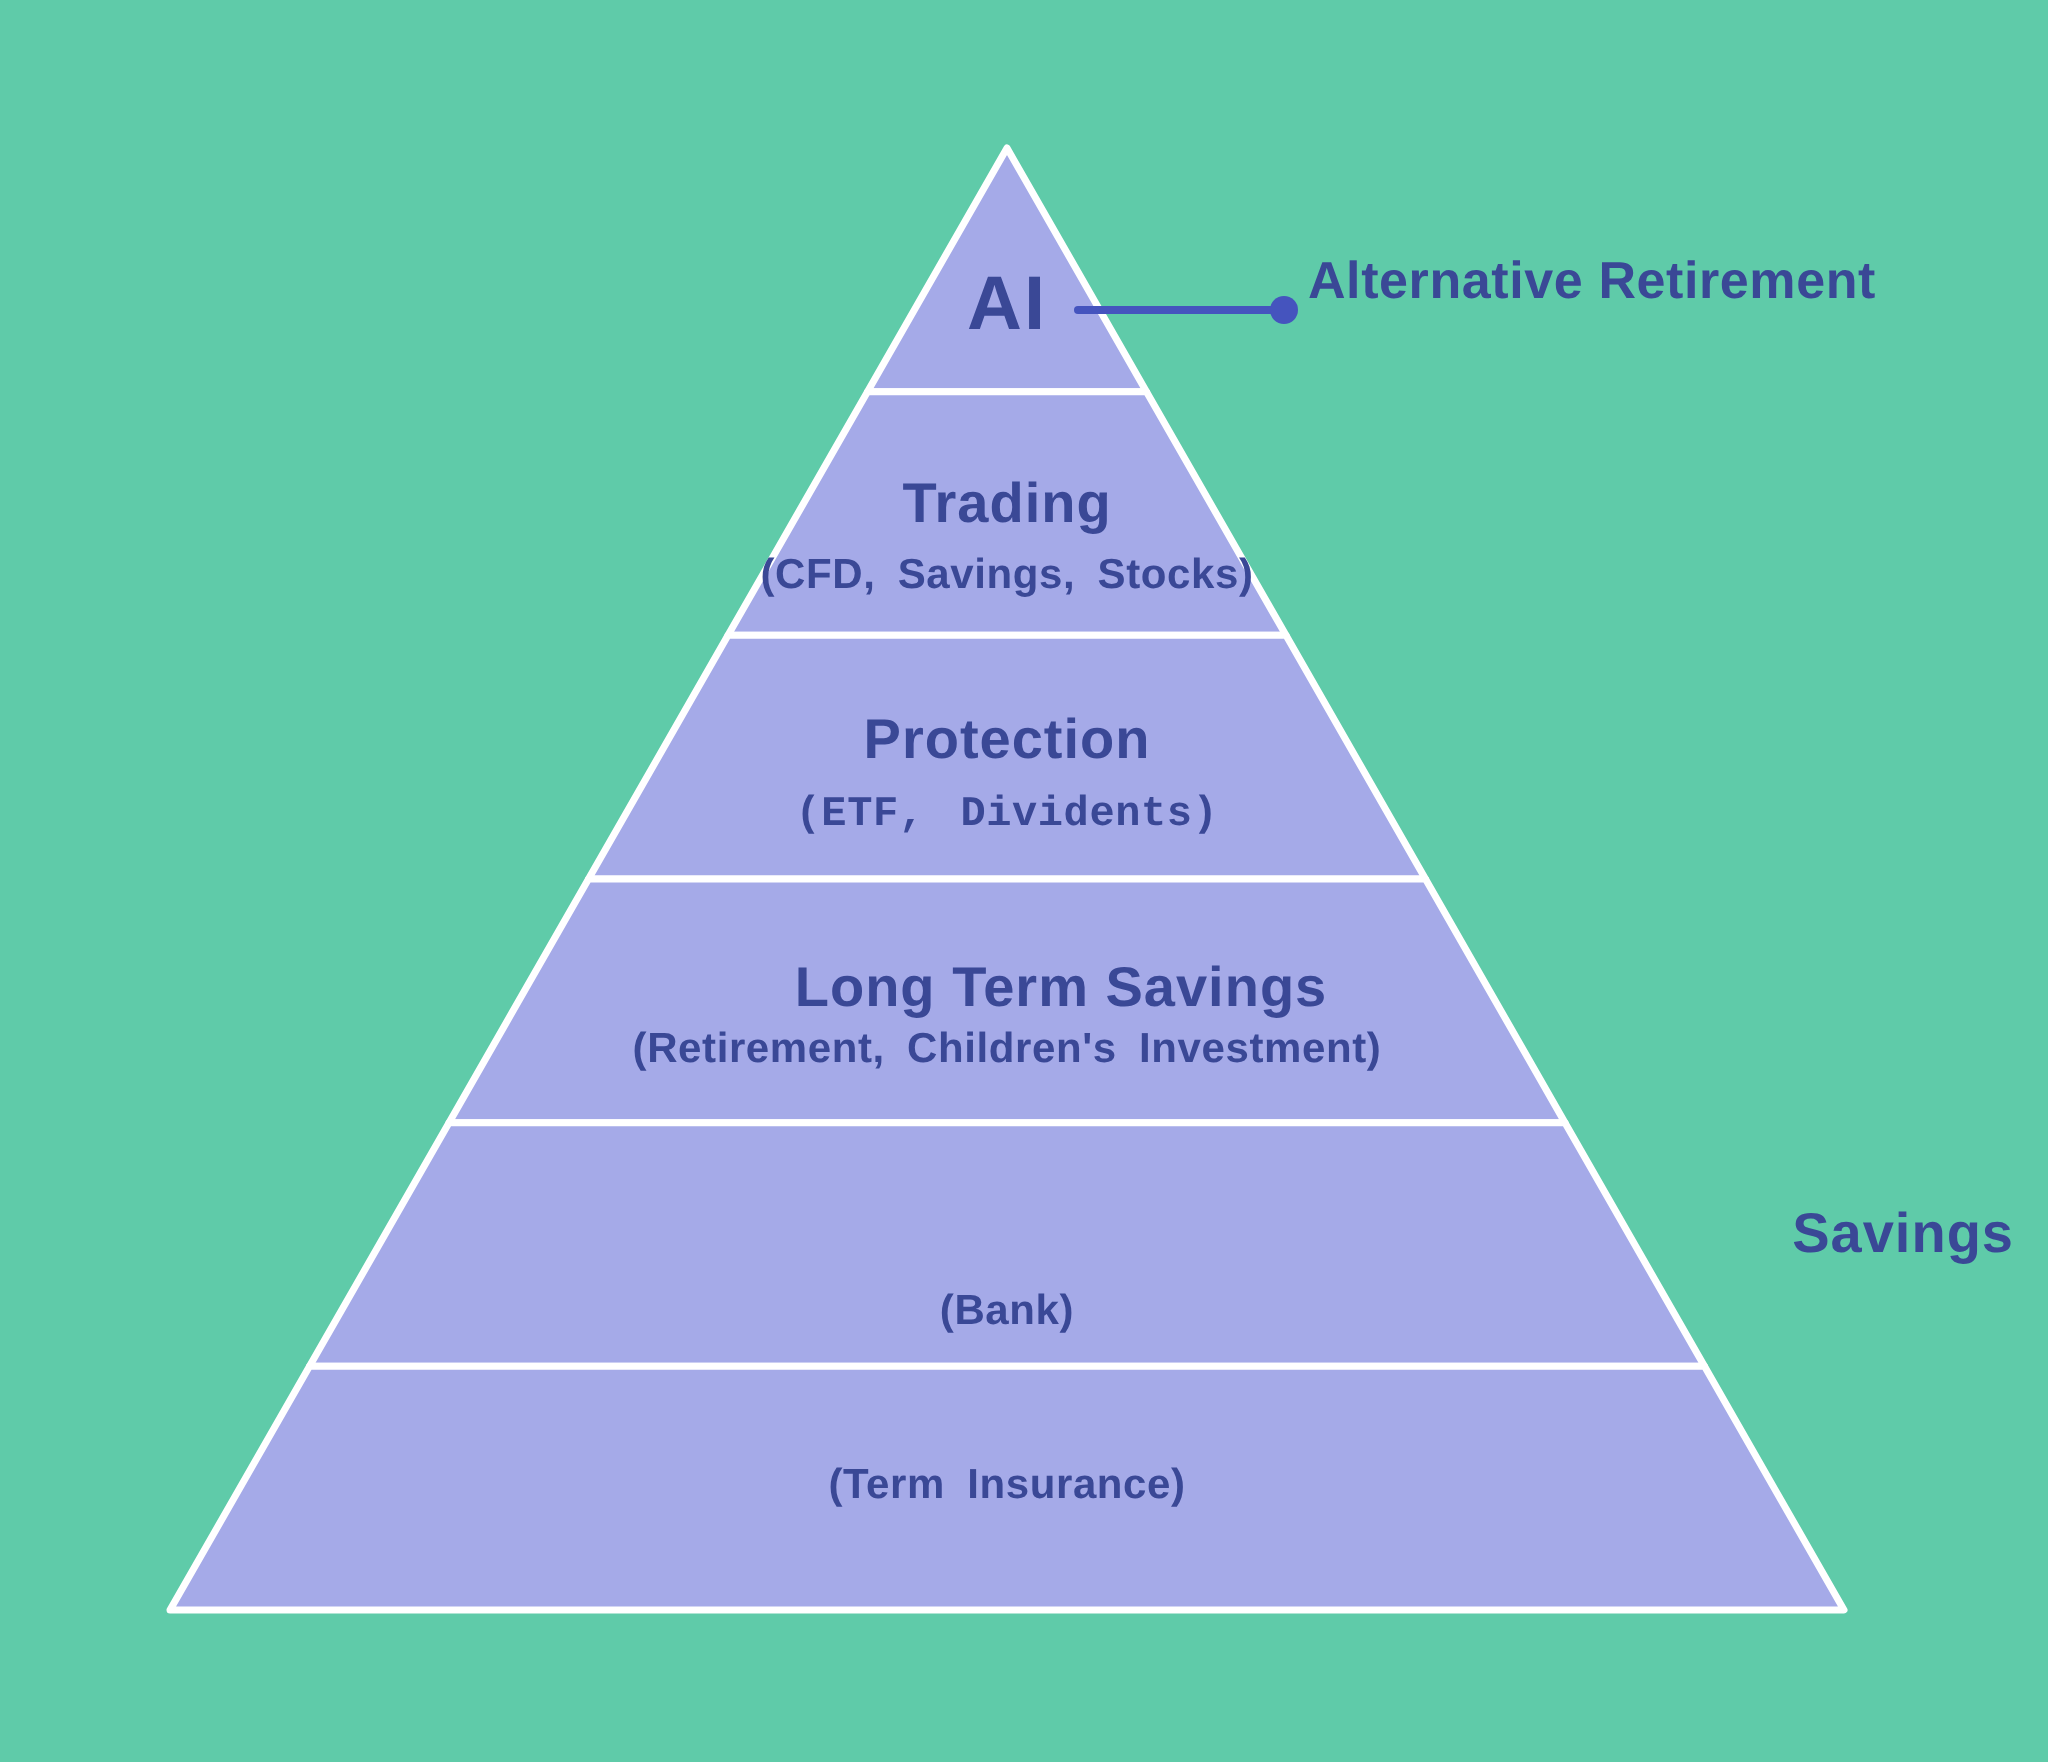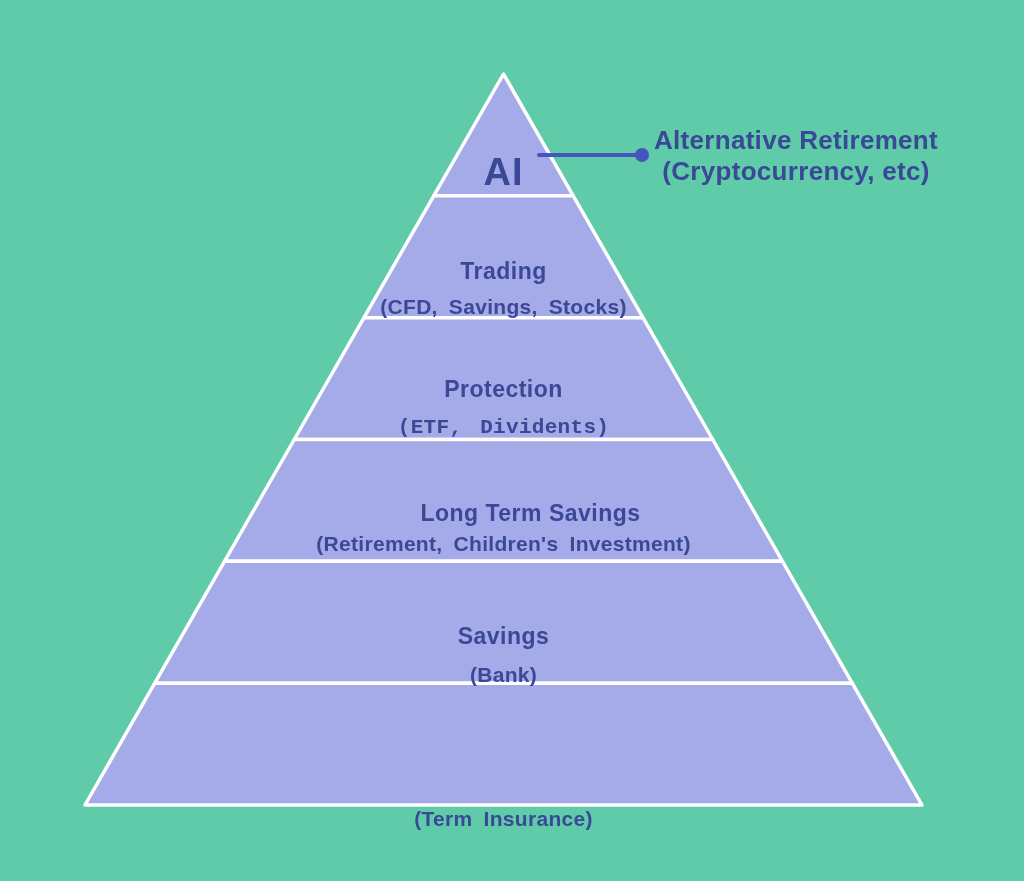--- a/index.html
+++ b/index.html
@@ -31,30 +31,29 @@
   }
   .t{
     position:absolute;
     left:0;
     width:1007px;
     text-align:center;
     transform:translateY(-50%);
     color:var(--text);
     font-weight:bold;
     white-space:nowrap;
-    margin-top:19px;
   }
-  .title{ font-size:23px; letter-spacing:0.5px; }
+  .title{ font-size:28px; letter-spacing:0.5px; }
   .sub{ font-size:21px; letter-spacing:0.3px; word-spacing:5px; }
   #t0{ top:153px; font-size:38px; letter-spacing:1px; }
   #t1{ top:252px; } #s1{ top:288px; }
   #t2{ top:370px; } #s2{ top:408px;font-family:Liberation Mono, monospace; }
   #t3{ top:494px;padding-left:27px; } #s3{ top:525px; }
-  #t4{ top:617px; } #s4{ top:656px; }
-  #t5{ top:736px; } #s5{ top:800px; }
+  #t4{ top:617px;text-align:right; } #s4{ top:656px; }
+  #t5{ top:736px; } #s5{ top:743px; }
   .callout-line{
     position:absolute;
     left:537px; top:153px;
     width:106px; height:4px;
     background:var(--line);
     border-radius:2px;
   }
   .callout-dot{
     position:absolute;
     left:635px; top:148px;
@@ -102,16 +101,15 @@
 
   <div class="t title" id="t4">Savings</div>
   <div class="t sub" id="s4">(Bank)</div>
 
   <div class="t sub" id="s5">(Term Insurance)</div>
 
   <div class="callout-line"></div>
   <div class="callout-dot"></div>
   <div class="callout-text">
     <div>Alternative Retirement</div>
-    <div>(Cryptocurrency, etc)</div>
   </div>
 
 </div>
 
 </body></html>

